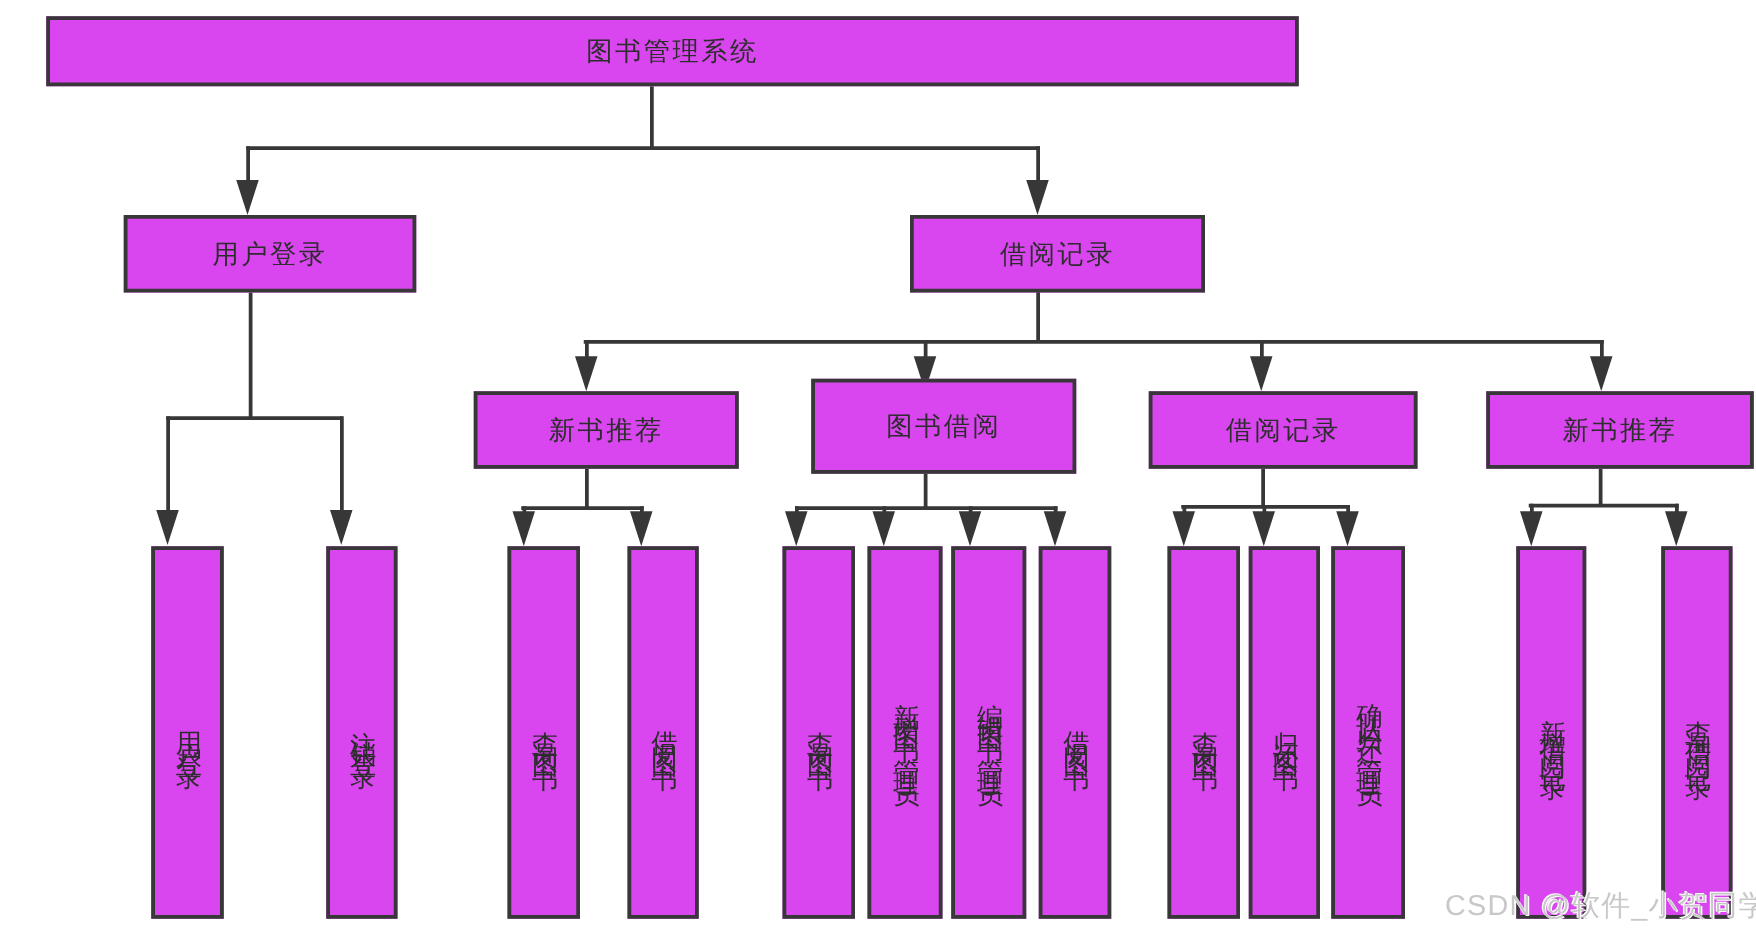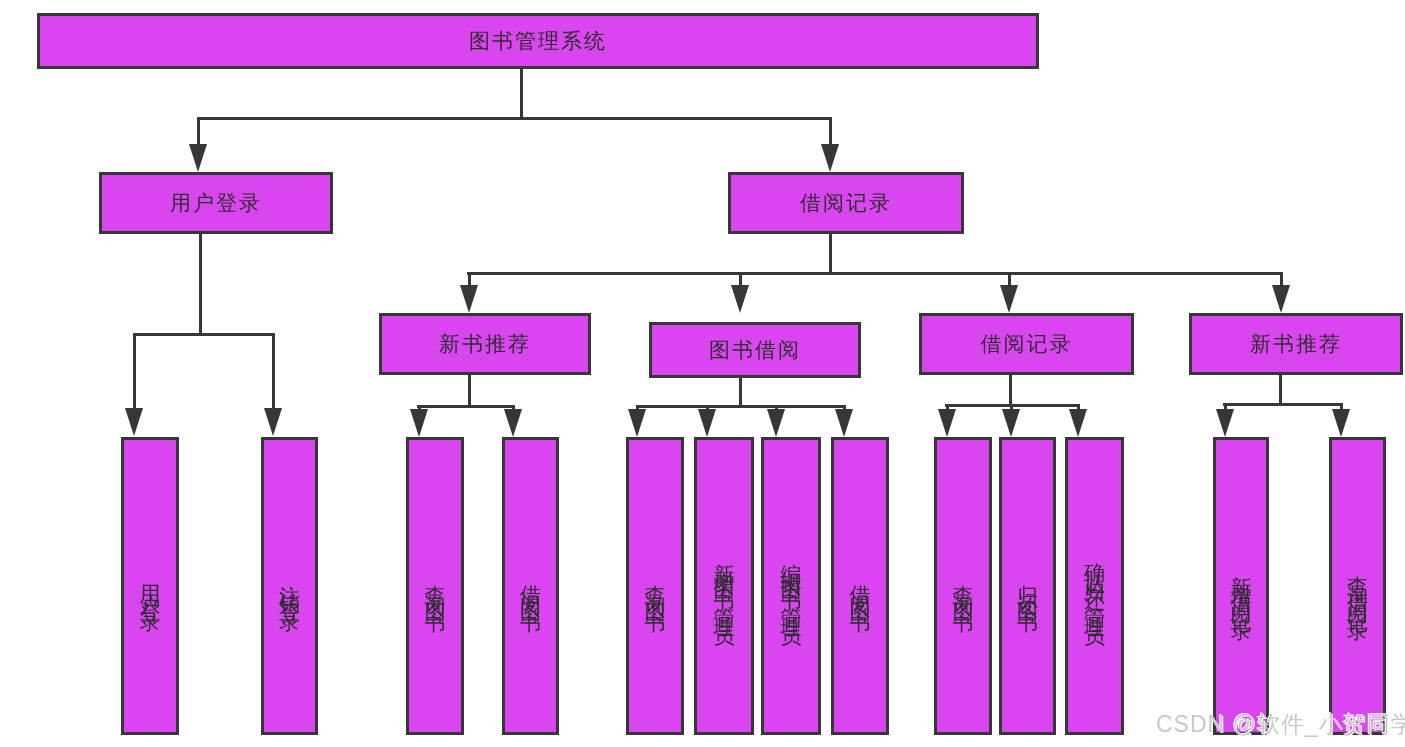--- a/index.html
+++ b/index.html
@@ -67,21 +67,21 @@
   <div class="line" style="left:1008px; top:272px; width:3px;   height:16px;"></div>
   <div class="line" style="left:1280px; top:272px; width:3px;   height:16px;"></div>
   <div class="arrow" style="left:460px;  top:285px;"></div>
   <div class="arrow" style="left:731px;  top:285px;"></div>
   <div class="arrow" style="left:1000px; top:285px;"></div>
   <div class="arrow" style="left:1272px; top:285px;"></div>
 
   <div class="node" style="left:363px; top:313px; width:212px; height:62px;">
     <span class="hlabel">新书推荐</span>
   </div>
-  <div class="node" style="left:633px; top:322px; width:212px; height:56px;font-family:Liberation Serif, serif;">
+  <div class="node" style="left:633px; top:303px; width:212px; height:76px;font-family:Liberation Serif, serif;">
     <span class="hlabel">图书借阅</span>
   </div>
   <div class="node" style="left:903px; top:313px; width:215px; height:62px;">
     <span class="hlabel">借阅记录</span>
   </div>
   <div class="node" style="left:1173px; top:313px; width:214px; height:62px;">
     <span class="hlabel">新书推荐</span>
   </div>
 
   <div class="line" style="left:468px; top:375px; width:3px;  height:32px;"></div>

